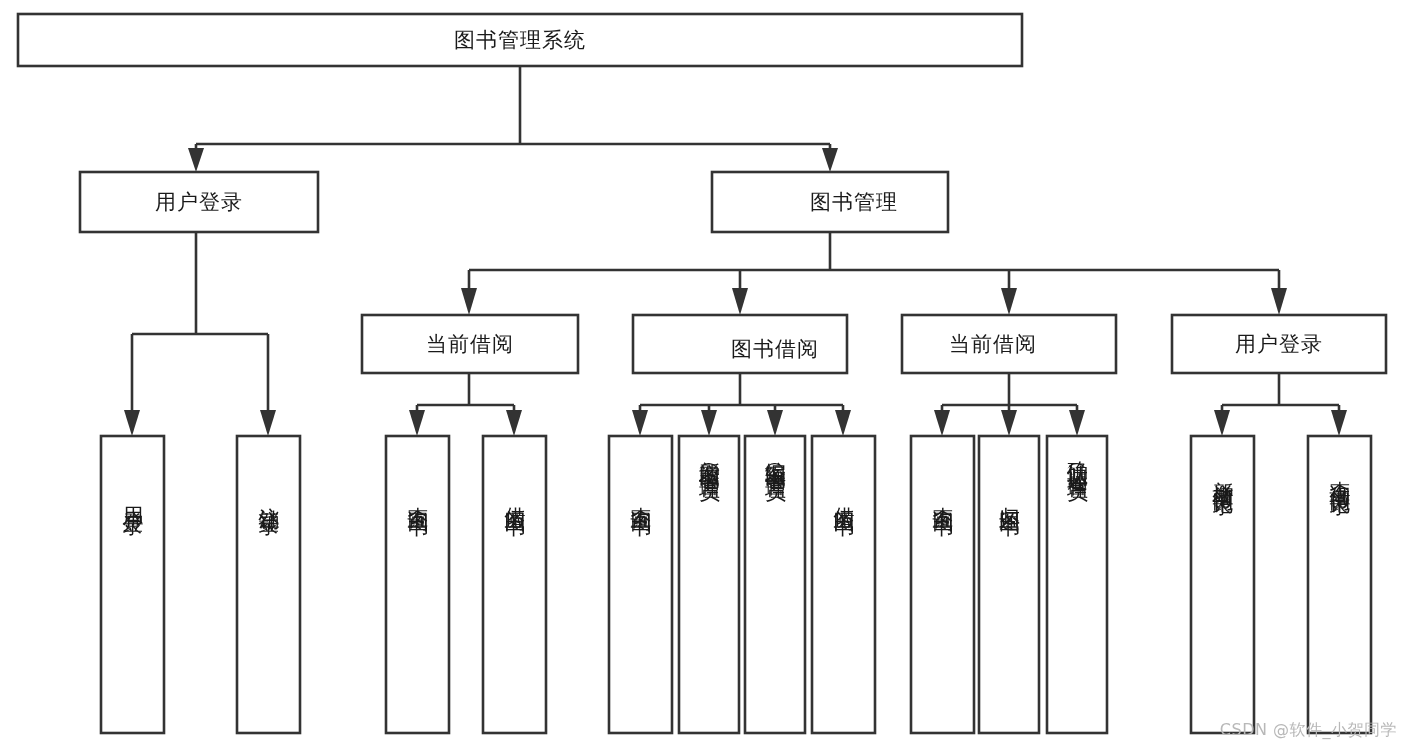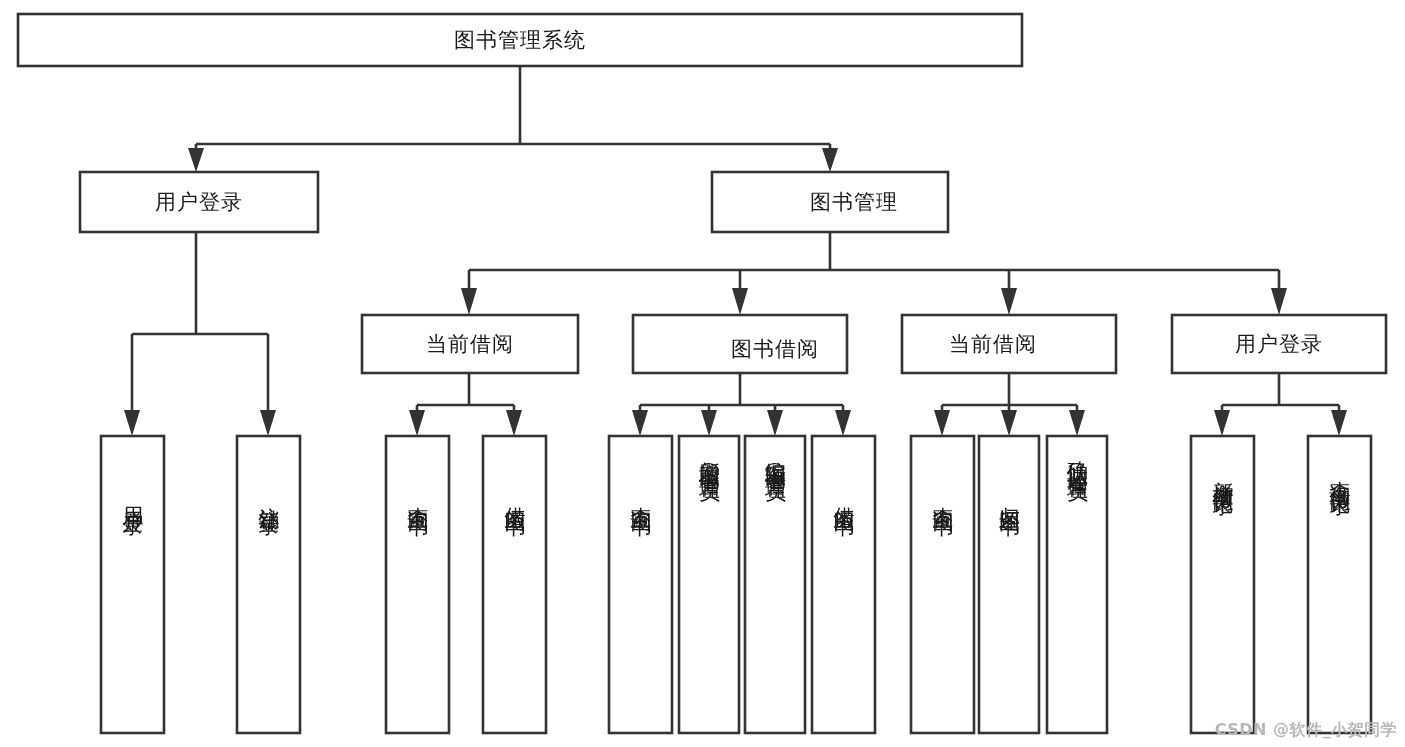--- a/index.html
+++ b/index.html
@@ -75,21 +75,20 @@
   }
   #watermark {
     position: absolute;
     right: 8px;
     bottom: 6px;
     font-family: "DejaVu Sans", "Liberation Sans", sans-serif;
     font-size: 16px;
     color: #b8b8b8;
     letter-spacing: 0.5px;
     white-space: nowrap;
-    font-weight: bold;
   }
 </style>
 </head>
 <body>
 
 <div id="diagram-root">
 
   <svg class="diagram-canvas" viewBox="0 0 1405 747" xmlns="http://www.w3.org/2000/svg">
 
     <g>

